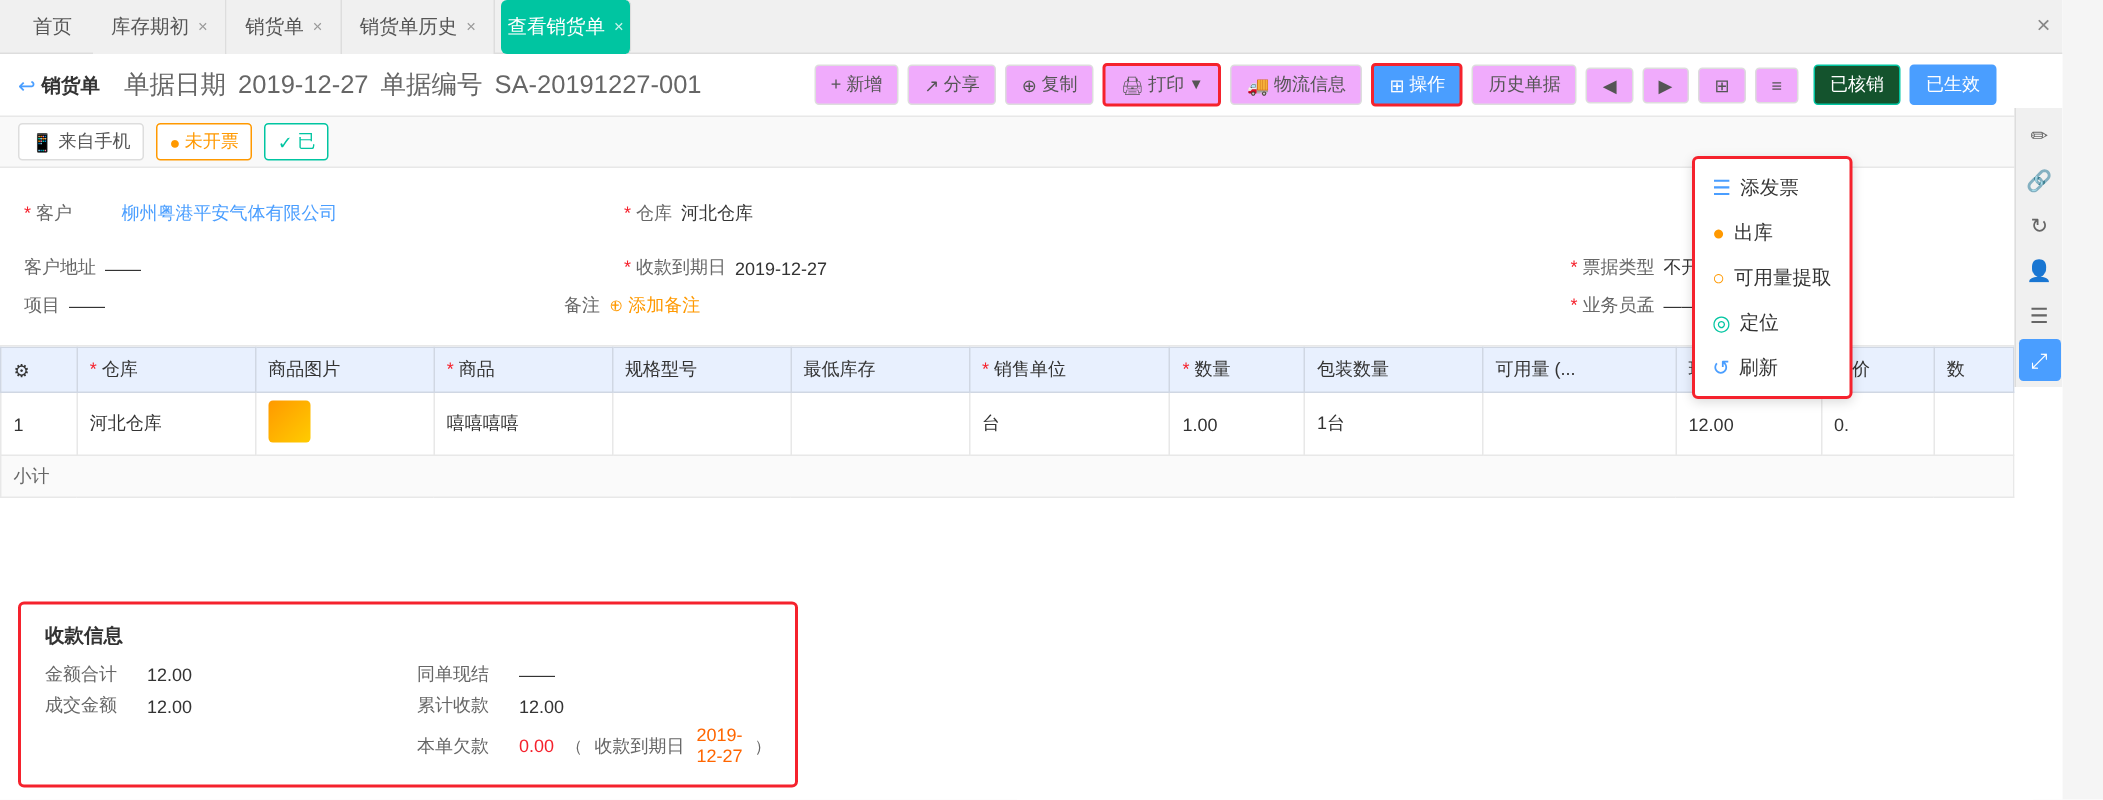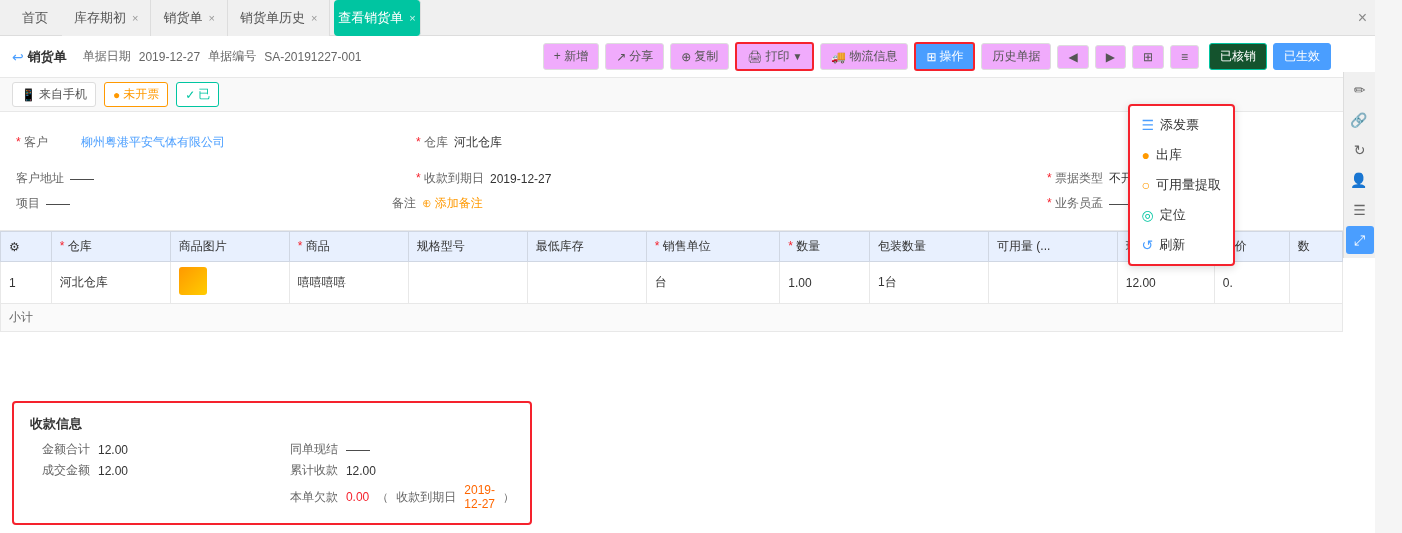--- a/index.html
+++ b/index.html
@@ -25,21 +25,21 @@
     
     .main-container { background: #fff; height: calc(533px - 36px); overflow: hidden; display: flex; flex-direction: column; }
 
     
     .toolbar {
       display: flex; align-items: center; padding: 6px 12px;
       border-bottom: 1px solid #e8e8e8; background: #fff; min-height: 42px;
     }
     .doc-icon { color: #4a9eff; margin-right: 4px; font-size: 14px; }
     .doc-title { font-size: 13px; color: #333; font-weight: bold; margin-right: 16px; }
-    .doc-meta { font-size: 12px; color: #666; margin-right: 8px; }
+    .doc-meta { font-size: 17px; color: #666; margin-right: 8px; }
     .toolbar-spacer { flex: 1; }
     .toolbar-actions { display: flex; align-items: center; gap: 6px; }
     .btn-action {
       display: flex; align-items: center; gap: 3px; padding: 4px 10px;
       border: 1px solid #ddd; border-radius: 3px; background: #f0abfc;
       cursor: pointer; font-size: 12px; color: #555;
     }
     .btn-operate {
       background: #4a9eff; color: #fff; border: 1px solid #4a9eff; border-radius: 3px;
       padding: 4px 10px; cursor: pointer; font-size: 12px;
@@ -91,21 +91,21 @@
     }
     tbody tr.subtotal td { background: #fafafa; color: #666; }
 
     
     .payment-section {
       border: 2px solid #f5222d; border-radius: 4px; margin: 8px 12px;
       padding: 12px 16px; background: #fff; max-width: 520px;
     }
     .payment-title { font-weight: bold; font-size: 13px; margin-bottom: 8px; }
     .payment-grid { display: grid; grid-template-columns: 1fr 1fr; gap: 4px 20px; }
-    .payment-row { display: flex; align-items: center; gap: 8px; font-size: 12px; text-align: right; }
+    .payment-row { display: flex; align-items: center; gap: 8px; font-size: 12px; }
     .payment-label { color: #666; min-width: 60px; }
     .payment-value { color: #333; }
     .payment-value.highlight { color: #f5222d; }
 
     
     .right-panel {
       position: absolute; right: 0; top: 36px; width: 32px;
       background: #f0f0f0; border-left: 1px solid #ddd;
       display: flex; flex-direction: column; align-items: center;
       padding: 4px 0; gap: 2px;
@@ -263,21 +263,21 @@
             <div class="form-field" style="margin-left:auto;">
               <span class="field-label required">票据类型</span>
               <span class="field-value">不开票</span>
             </div>
           </div>
           <div class="form-row">
             <div class="form-field">
               <span class="field-label">项目</span>
               <span class="field-value">——</span>
             </div>
-            <div class="form-field" style="margin-left:76px;">
+            <div class="form-field" style="margin-left:60px;">
               <span class="field-label">备注</span>
               <span class="add-note">⊕ 添加备注</span>
             </div>
             <div class="form-field" style="margin-left:auto;">
               <span class="field-label required">业务员孟</span>
               <span class="field-value">——</span>
             </div>
           </div>
         </div>
 

